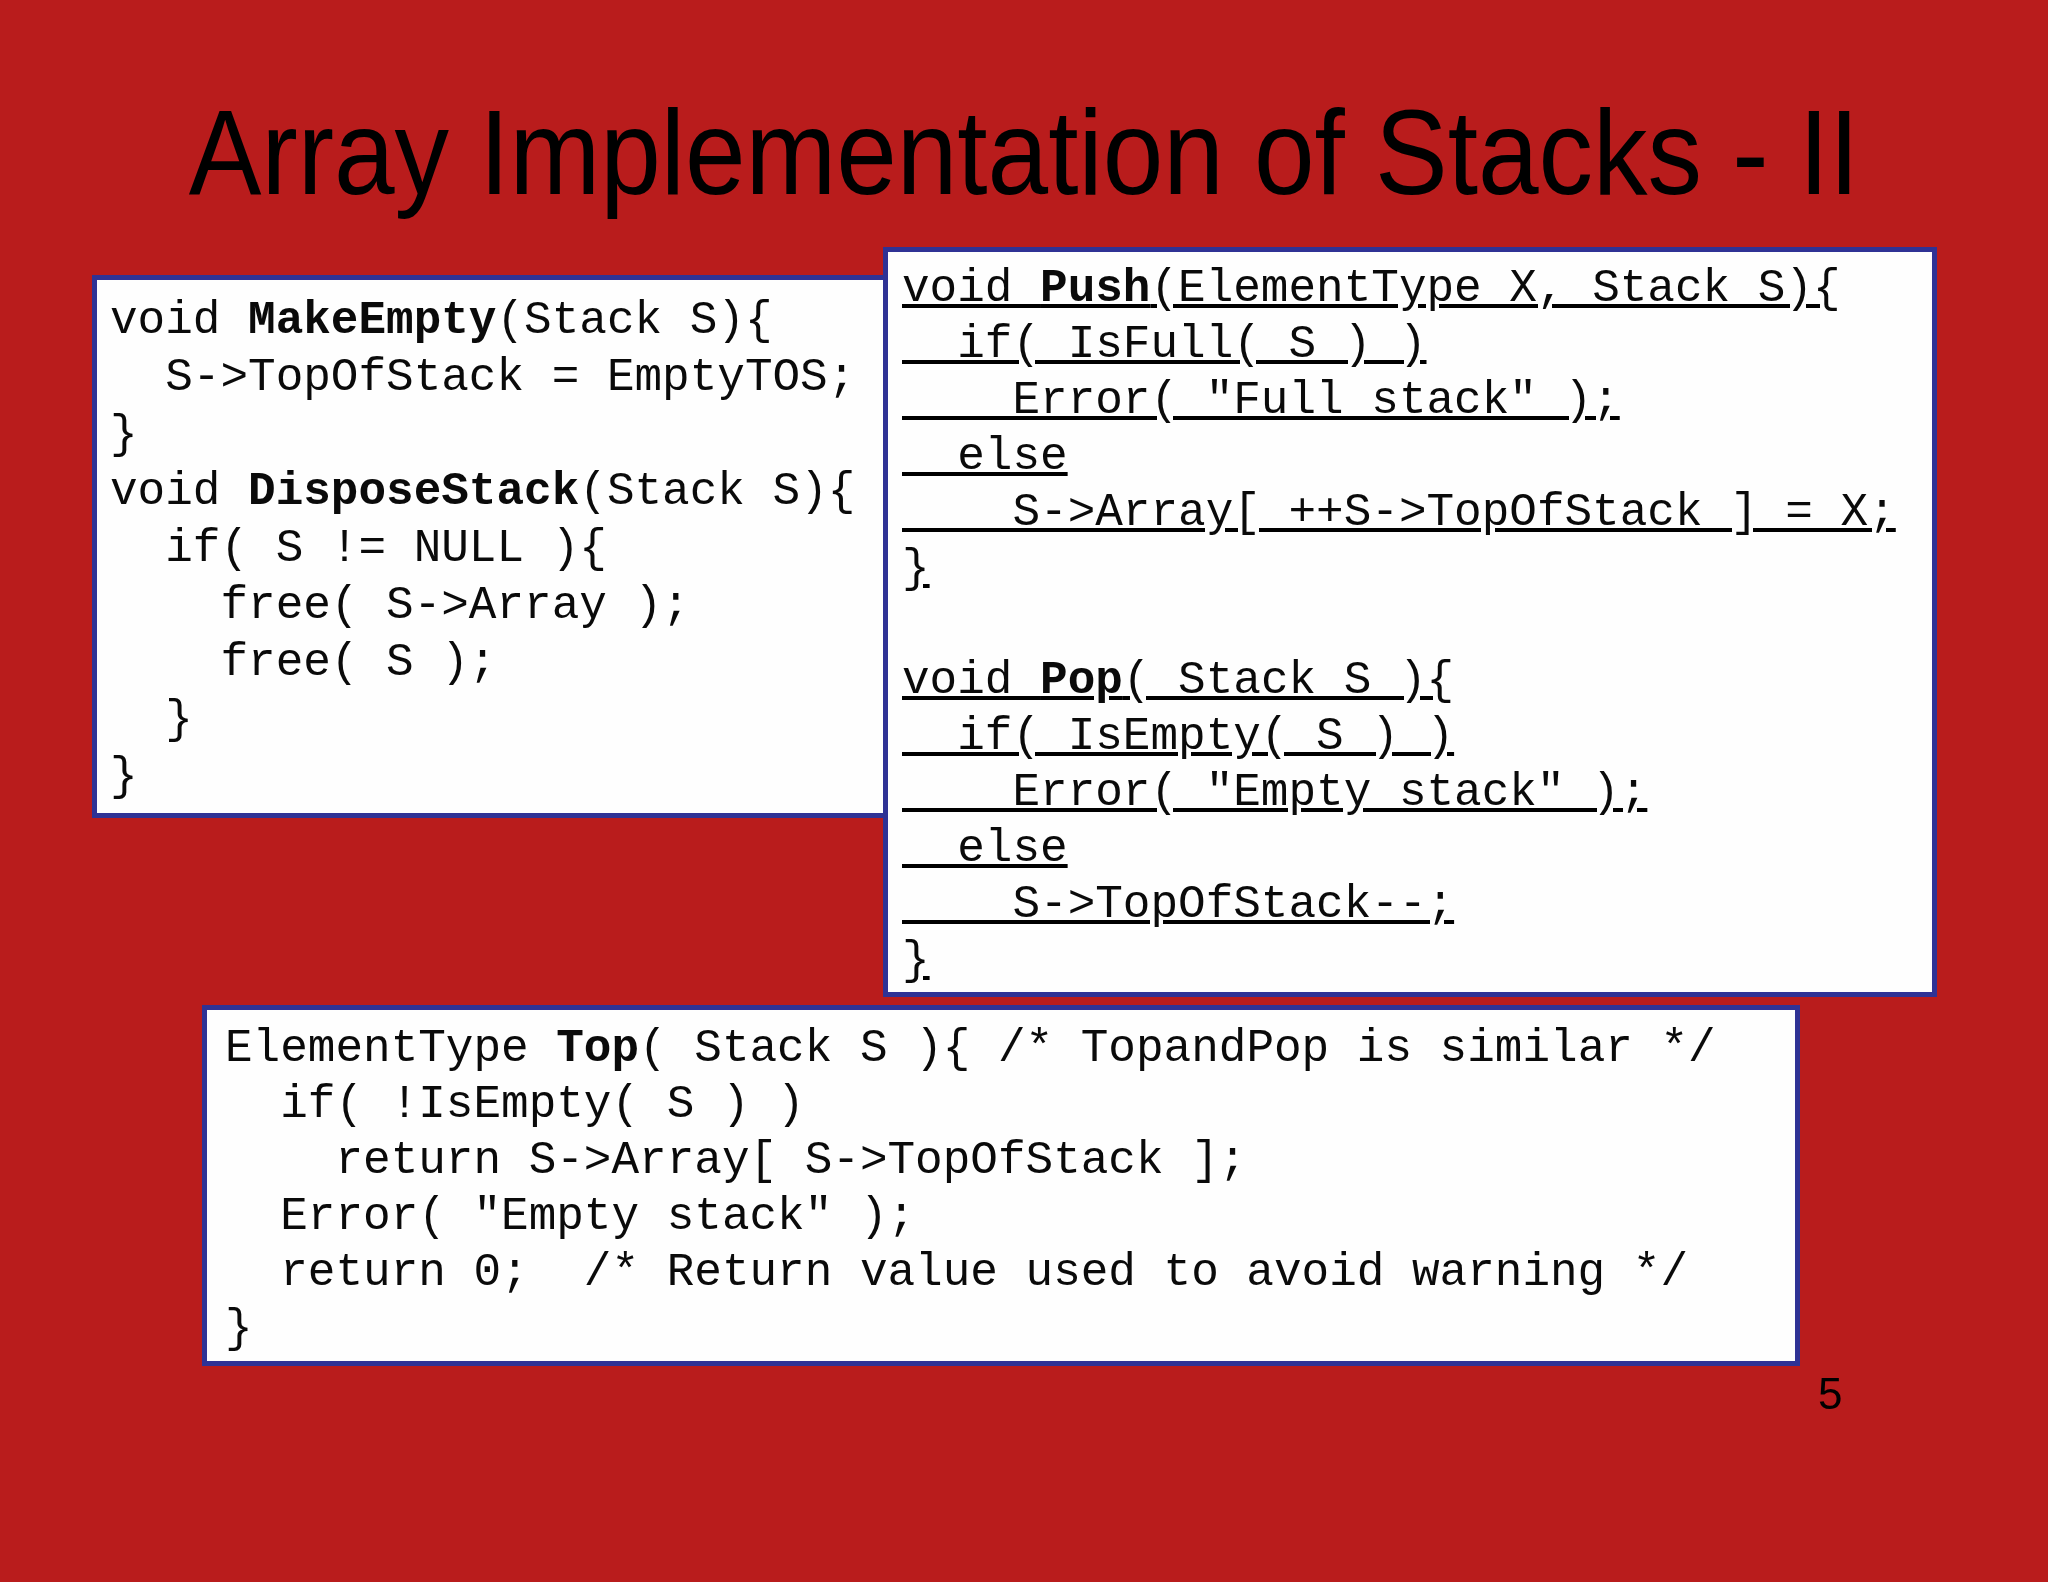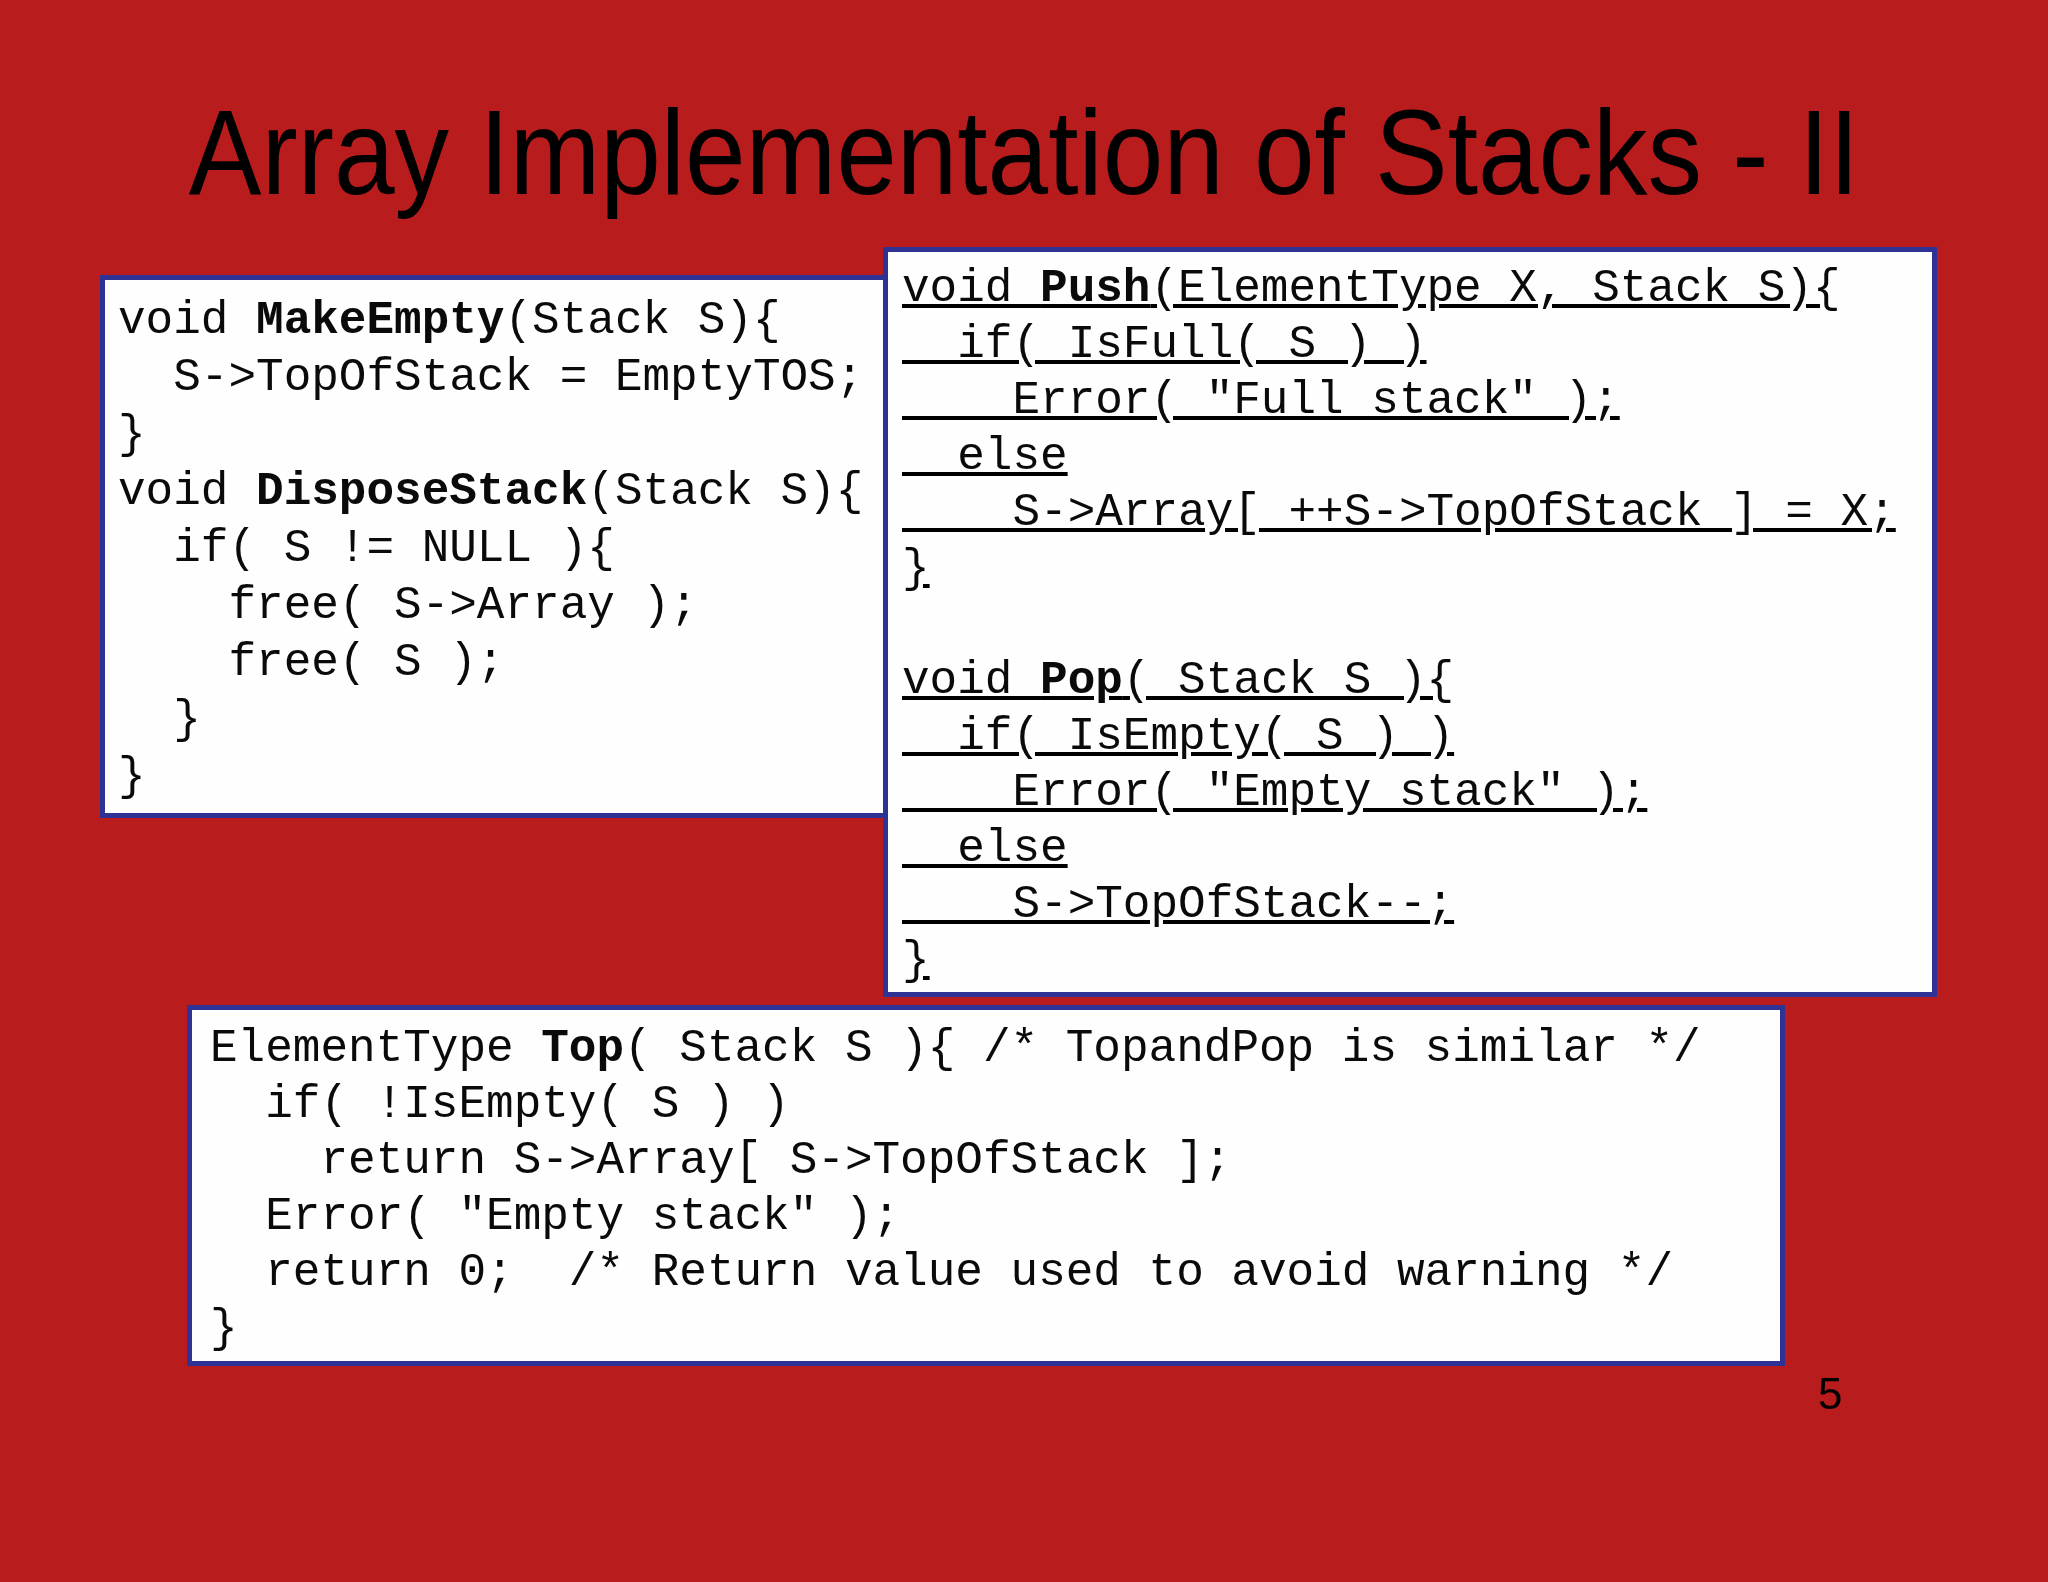--- a/index.html
+++ b/index.html
@@ -40,42 +40,42 @@
   .code-box pre {
     margin: 0;
     font-family: "Liberation Mono", monospace;
     font-size: 46px;
     color: #0a0a0a;
     white-space: pre;
   }
   .code-box pre b { font-weight: bold; }
 
   #box-makeempty {
-    left: 100px;
+    left: 92px;
     top: 275px;
     width: 797px;
     height: 543px;
     padding: 13px 0 0 13px;
     z-index: 1;
   }
   #box-makeempty pre { line-height: 57px; }
 
   #box-pushpop {
     left: 883px;
     top: 247px;
     width: 1054px;
     height: 750px;
     padding: 9px 0 0 14px;
     z-index: 2;
     text-decoration: underline;
   }
   #box-pushpop pre { line-height: 56px; }
 
   #box-top {
-    left: 187px;
+    left: 202px;
     top: 1005px;
     width: 1598px;
     height: 361px;
     padding: 11px 0 0 18px;
     z-index: 1;
   }
   #box-top pre { line-height: 56px; }
 
   .page-number {
     position: absolute;

